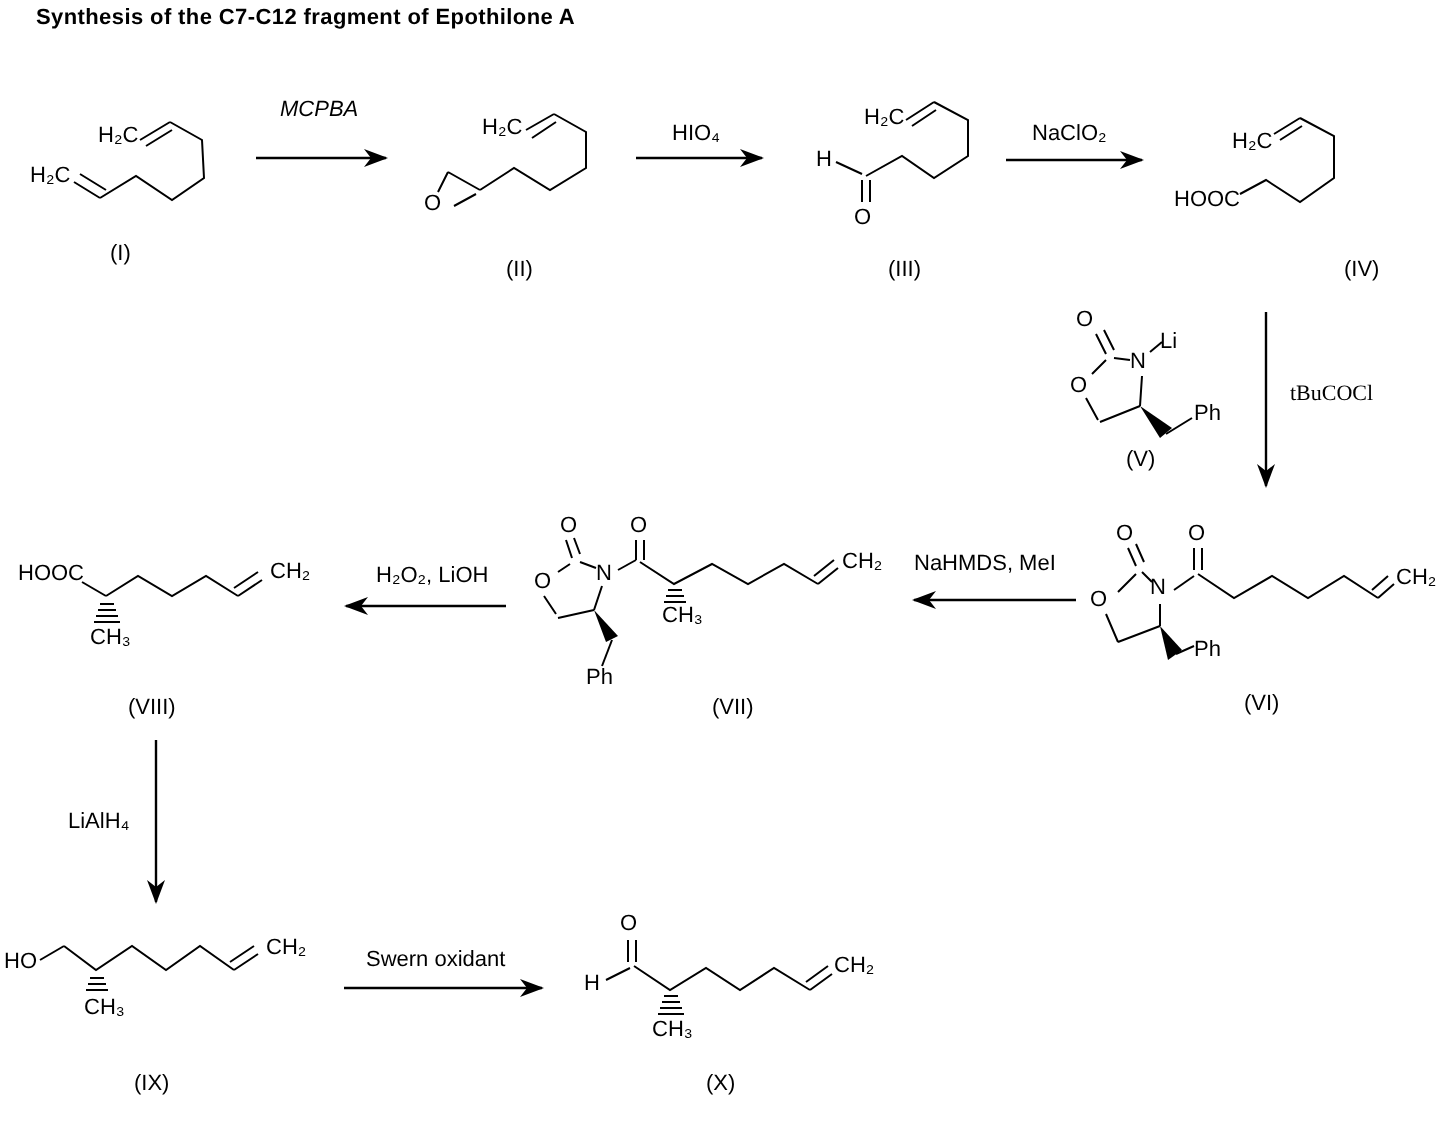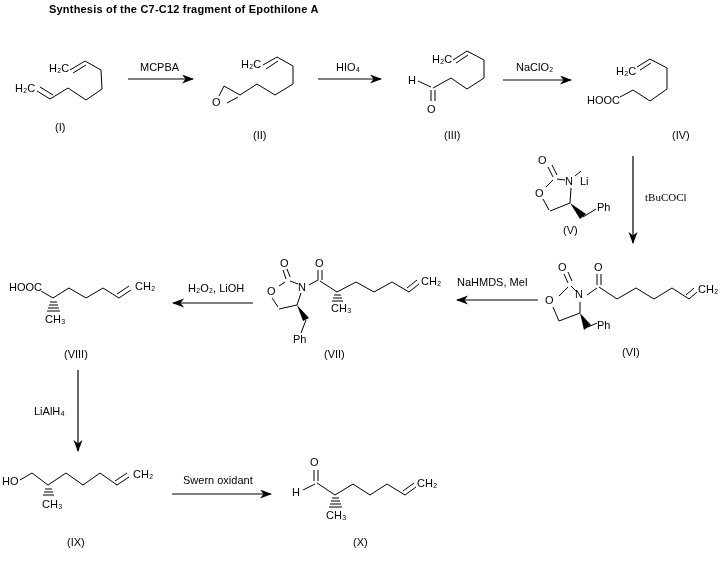--- a/index.html
+++ b/index.html
@@ -15,21 +15,20 @@
   .lbl{
     position:absolute;
     font-size:11px;line-height:11px;
     white-space:nowrap;
     color:#000;
   }
   .title{
     font-weight:bold;
     font-size:11px;line-height:13px;
     letter-spacing:0.2px;
-    margin-left:31px;
   }
   .bond{stroke:#000;stroke-width:1;fill:none;}
   .wedge{fill:#000;stroke:none;}
   .arrowline{stroke:#000;stroke-width:1.2;fill:none;}
 </style>
 </head>
 <body>
 
 <div class="scheme">
 
@@ -122,21 +121,21 @@
     <path class="arrowline" d="M503,80 L571,80" marker-end="url(#ah)"></path>
     <path class="arrowline" d="M633,156 L633,243" marker-end="url(#ah)"></path>
     <path class="arrowline" d="M538,300 L457,300" marker-end="url(#ah)"></path>
     <path class="arrowline" d="M253,303 L173,303" marker-end="url(#ah)"></path>
     <path class="arrowline" d="M78,370 L78,451" marker-end="url(#ah)"></path>
     <path class="arrowline" d="M172,494 L271,494" marker-end="url(#ah)"></path>
   </svg>
 
   <span class="lbl title" style="left:18px;top:3px;">Synthesis of the C7-C12 fragment of Epothilone A</span>
 
-  <span class="lbl" style="left:140px;top:62px;">MCPBA</span>
+  <span class="lbl" style="left:140px;top:50px;font-style:italic;">MCPBA</span>
   <span class="lbl" style="left:336px;top:62px;">HIO₄</span>
   <span class="lbl" style="left:516px;top:62px;">NaClO₂</span>
   <span class="lbl" style="left:645px;top:192px;font-family:Liberation Serif, serif;">tBuCOCl</span>
   <span class="lbl" style="left:457px;top:277px;">NaHMDS, MeI</span>
   <span class="lbl" style="left:188px;top:283px;">H₂O₂, LiOH</span>
   <span class="lbl" style="left:34px;top:406px;">LiAlH₄</span>
   <span class="lbl" style="left:183px;top:475px;text-align:center;">Swern oxidant</span>
 
   <span class="lbl" style="left:49px;top:63px;">H₂C</span>
   <span class="lbl" style="left:15px;top:83px;">H₂C</span>
@@ -150,41 +149,41 @@
   <span class="lbl" style="left:408px;top:75px;">H</span>
   <span class="lbl" style="left:427px;top:104px;">O</span>
   <span class="lbl" style="left:444px;top:130px;">(III)</span>
 
   <span class="lbl" style="left:616px;top:66px;">H₂C</span>
   <span class="lbl" style="left:587px;top:95px;">HOOC</span>
   <span class="lbl" style="left:625px;top:130px;margin-left:47px;">(IV)</span>
 
   <span class="lbl" style="left:538px;top:155px;">O</span>
   <span class="lbl" style="left:565px;top:176px;">N</span>
-  <span class="lbl" style="left:580px;top:166px;margin-top:10px;">Li</span>
+  <span class="lbl" style="left:580px;top:166px;">Li</span>
   <span class="lbl" style="left:535px;top:188px;">O</span>
   <span class="lbl" style="left:597px;top:202px;">Ph</span>
   <span class="lbl" style="left:563px;top:225px;">(V)</span>
 
   <span class="lbl" style="left:558px;top:262px;">O</span>
   <span class="lbl" style="left:594px;top:262px;">O</span>
   <span class="lbl" style="left:545px;top:295px;">O</span>
   <span class="lbl" style="left:575px;top:289px;">N</span>
   <span class="lbl" style="left:698px;top:284px;">CH₂</span>
   <span class="lbl" style="left:597px;top:320px;">Ph</span>
   <span class="lbl" style="left:622px;top:347px;">(VI)</span>
 
   <span class="lbl" style="left:280px;top:258px;">O</span>
   <span class="lbl" style="left:315px;top:258px;">O</span>
   <span class="lbl" style="left:267px;top:286px;">O</span>
   <span class="lbl" style="left:298px;top:282px;">N</span>
   <span class="lbl" style="left:331px;top:303px;">CH₃</span>
   <span class="lbl" style="left:421px;top:276px;">CH₂</span>
   <span class="lbl" style="left:293px;top:334px;">Ph</span>
-  <span class="lbl" style="left:324px;top:349px;">(VII)</span>
+  <span class="lbl" style="left:356px;top:349px;">(VII)</span>
 
   <span class="lbl" style="left:9px;top:282px;">HOOC</span>
   <span class="lbl" style="left:45px;top:314px;">CH₃</span>
   <span class="lbl" style="left:135px;top:281px;">CH₂</span>
   <span class="lbl" style="left:64px;top:349px;">(VIII)</span>
 
   <span class="lbl" style="left:2px;top:476px;">HO</span>
   <span class="lbl" style="left:42px;top:499px;">CH₃</span>
   <span class="lbl" style="left:133px;top:469px;">CH₂</span>
   <span class="lbl" style="left:67px;top:537px;">(IX)</span>

